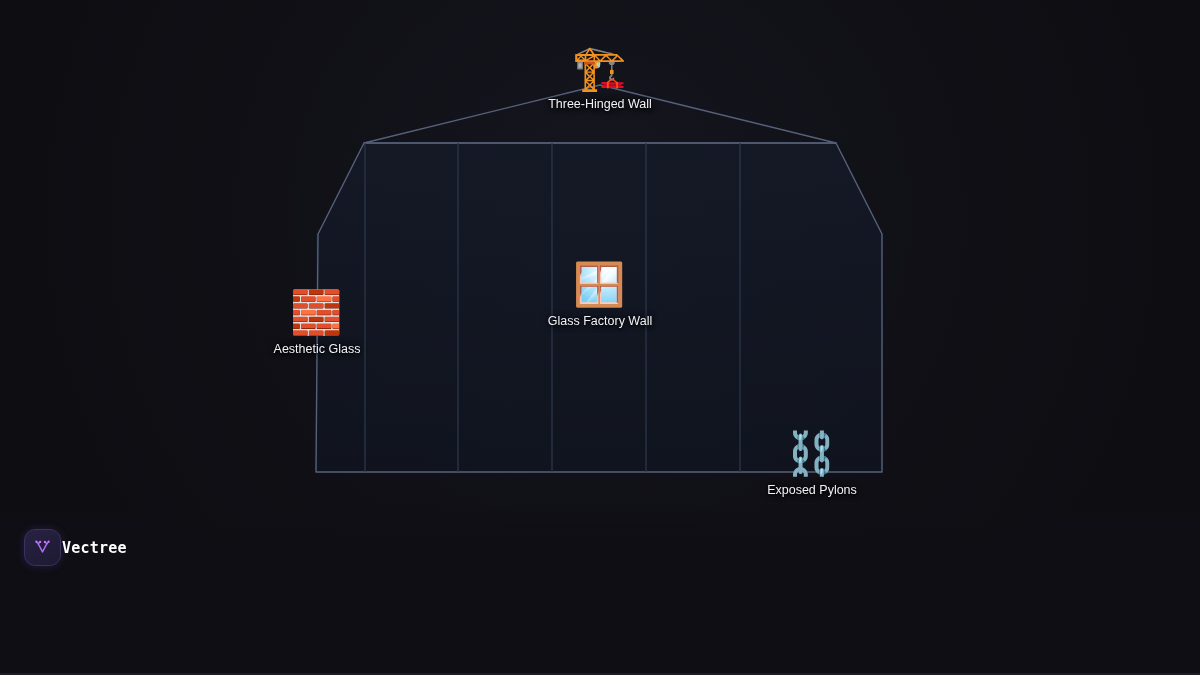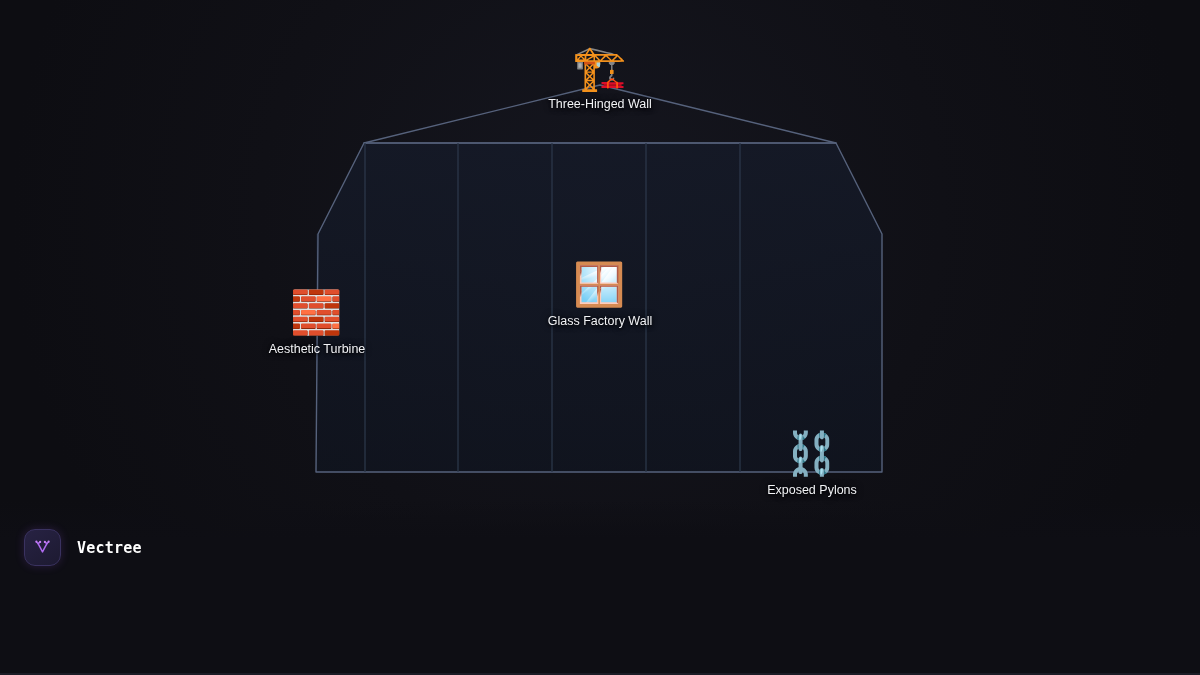--- a/index.html
+++ b/index.html
@@ -75,21 +75,21 @@
     width: 1200px;
     height: 173px;
     background: linear-gradient(180deg, rgba(13,13,18,0) 0%, #0e0e14 22%, #0e0e14 100%);
     border-bottom: 2px solid #1b1c26;
   }
   #brand {
     position: absolute;
     left: 24px; top: 29px;
     display: flex;
     align-items: center;
-    gap: 16px;
+    gap: 1px;
   }
   #brand-mark {
     width: 35px; height: 35px;
     border-radius: 11px;
     background: linear-gradient(145deg, #272243 0%, #1d1a31 100%);
     border: 1px solid #3a3260;
     display: flex;
     align-items: center;
     justify-content: center;
     box-shadow: 0 0 10px rgba(150,80,230,.20);
@@ -160,21 +160,21 @@
       <span class="caption">Three-Hinged Wall</span>
     </div>
 
     <div class="node" id="node-glass">
       <span class="glyph sm">🪟</span>
       <span class="caption">Glass Factory Wall</span>
     </div>
 
     <div class="node" id="node-brick">
       <span class="glyph sm">🧱</span>
-      <span class="caption">Aesthetic Turbine</span>
+      <span class="caption">Aesthetic Glass</span>
     </div>
 
     <div class="node" id="node-steel">
       <span class="glyph sm">⛓️</span>
       <span class="caption">Exposed Pylons</span>
     </div>
   </div>
 
   <div id="footer">
 

